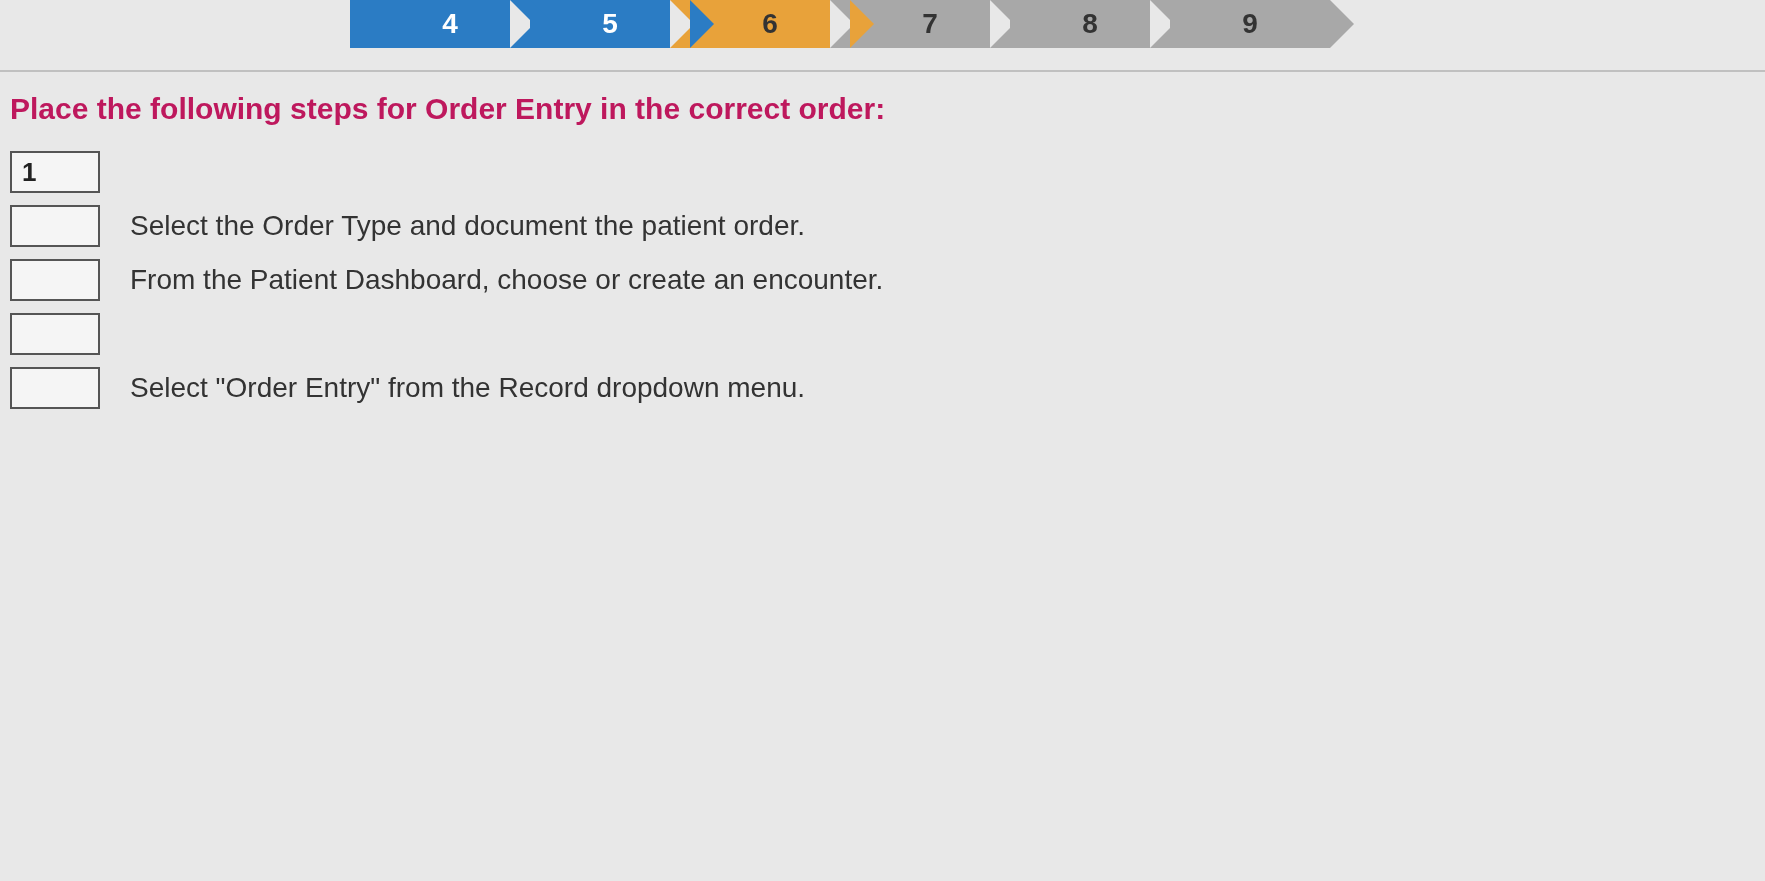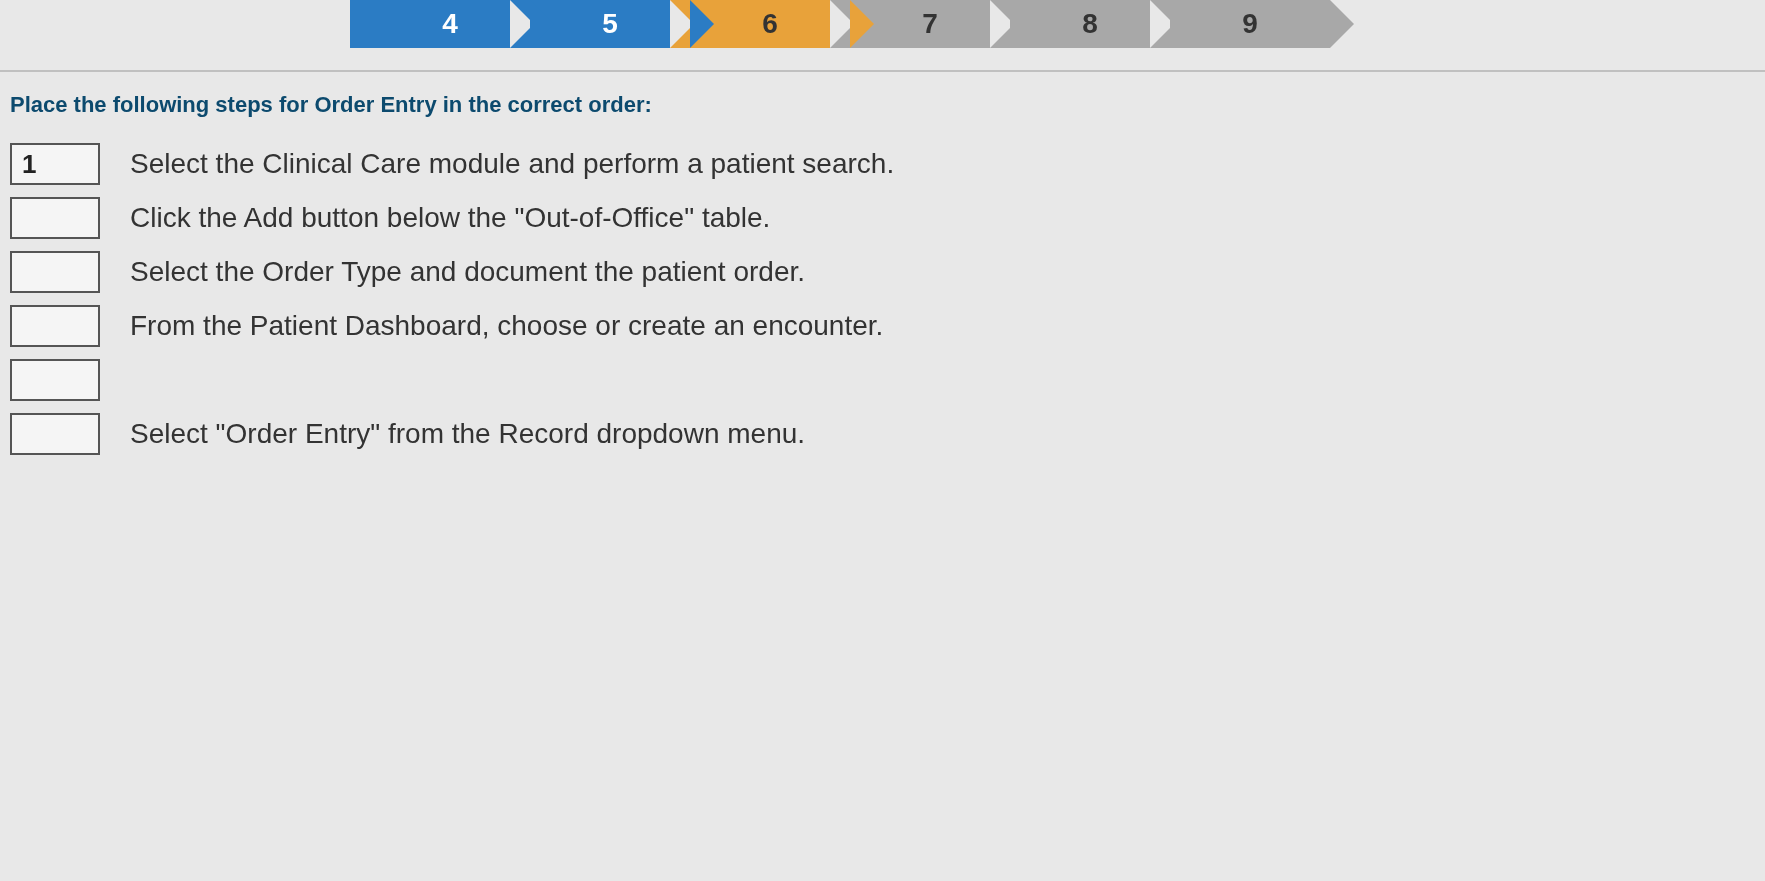--- a/index.html
+++ b/index.html
@@ -103,23 +103,23 @@
       height: 2px;
       background: #c0c0c0;
       margin: 0;
     }
     
     .question-area {
       padding: 20px 10px;
     }
     
     .question-title {
-      font-size: 22px;
+      font-size: 30px;
       font-weight: bold;
-      color: #0c4a6e;
+      color: #be185d;
       margin-bottom: 25px;
     }
     
     .step-row {
       display: flex;
       align-items: center;
       margin-bottom: 12px;
       gap: 30px;
     }
     
@@ -172,27 +172,22 @@
   </div>
 </div>
 
 <div class="divider"></div>
 
 <div class="question-area">
   <div class="question-title">Place the following steps for Order Entry in the correct order:</div>
 
   <div class="step-row">
     <input type="text" class="step-input" value="1" style="">
-    <span class="step-text">Select the Clinical Care module and perform a patient search.</span>
-  </div>
-
-  <div class="step-row">
-    <input type="text" class="step-input" value="" style="">
-    <span class="step-text">Click the Add button below the "Out-of-Office" table.</span>
-  </div>
+  </div>
+
 
   <div class="step-row">
     <input type="text" class="step-input" value="" style="">
     <span class="step-text">Select the Order Type and document the patient order.</span>
   </div>
 
   <div class="step-row">
     <input type="text" class="step-input" value="" style="">
     <span class="step-text">From the Patient Dashboard, choose or create an encounter.</span>
   </div>

